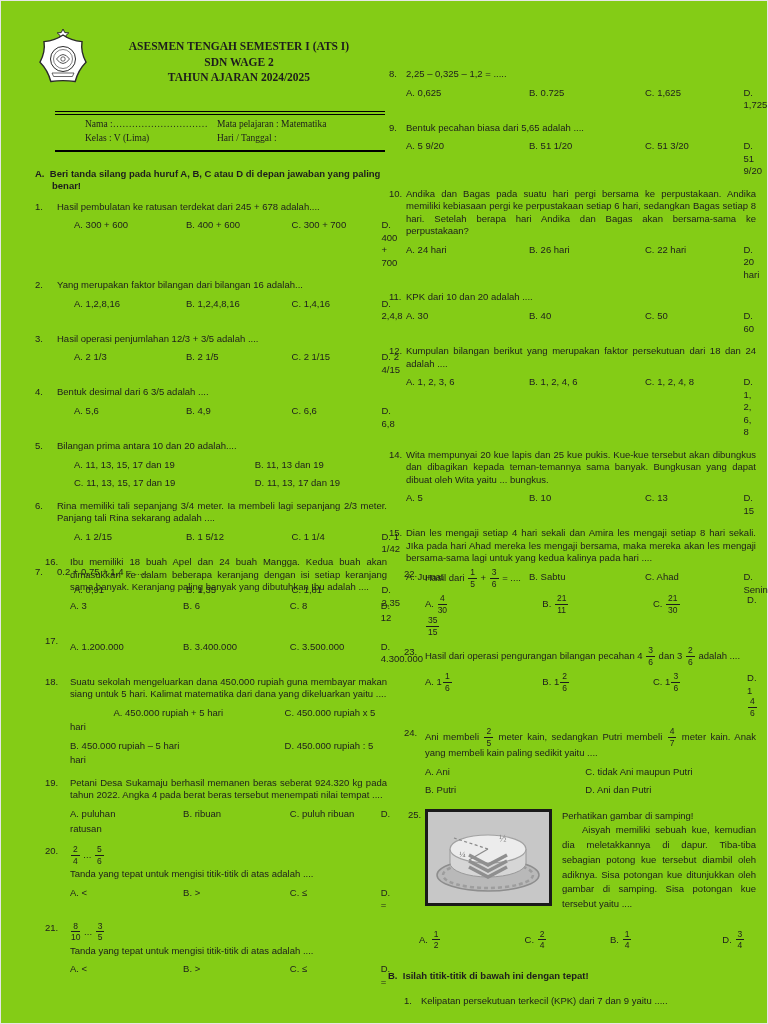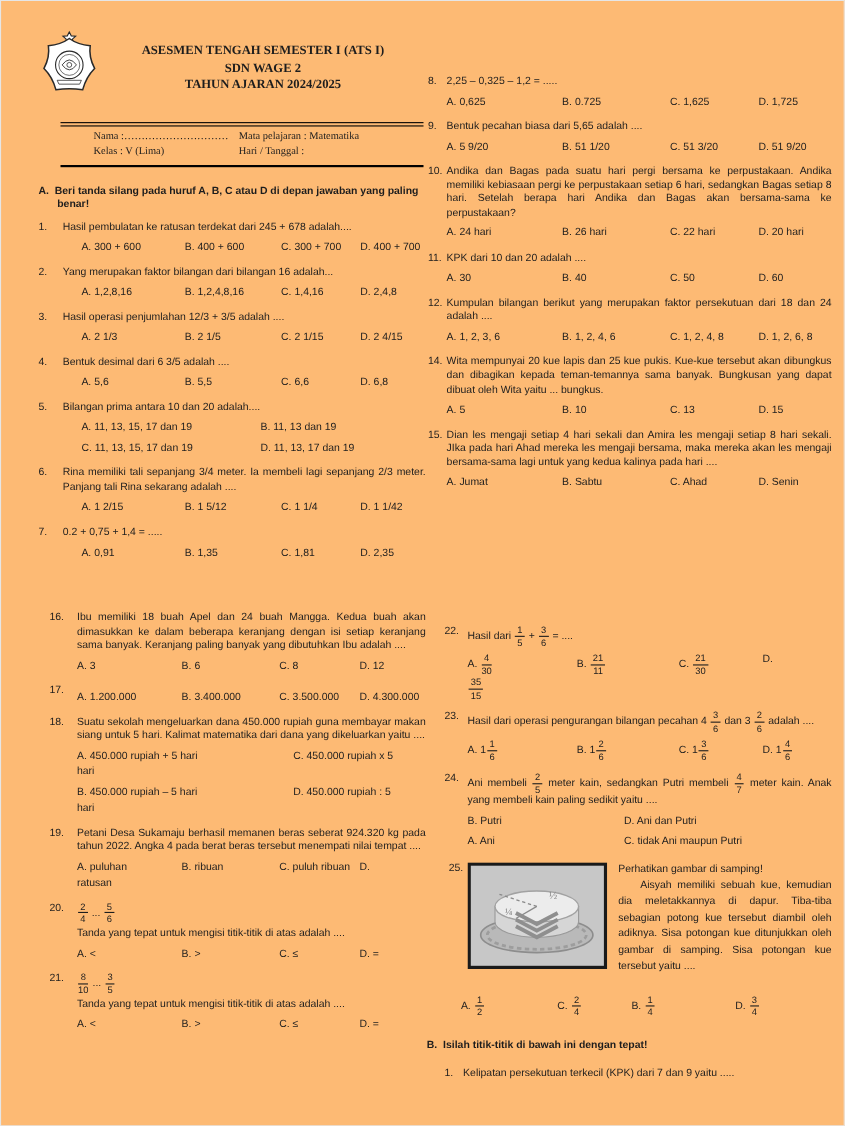--- a/index.html
+++ b/index.html
@@ -1,16 +1,16 @@
 <!DOCTYPE html>
 <html><head>
 <meta charset="utf-8">
 <style>
   html,body{margin:0;padding:0;background:#fff;}
-  .page{position:relative;width:768px;height:1024px;background:#fdba74;color:#1d1d1d;
+  .page{position:relative;width:768px;height:1024px;background:#84cc16;color:#1d1d1d;
         font-family:"Liberation Sans",sans-serif;font-size:9.5px;line-height:1.32;
         box-shadow:inset 0 0 0 1px #e6e6e6;overflow:hidden;}
   .block{position:absolute;}
   #left-top{top:26px;left:35px;width:352px;}
   #left-bottom{top:548px;left:45px;width:342px;}
   #right-top{top:60px;left:389px;width:367px;}
   #right-bottom{top:560px;left:404px;width:352px;}
 
   .header-row{display:flex;align-items:flex-start;}
   .logo{flex:0 0 56px;width:56px;height:76px;}
@@ -29,21 +29,21 @@
   .qlist{margin-top:8px;}
   .q{display:flex;margin-bottom:10px;}
   .qnum{flex:0 0 22px;}
   #left-bottom .qnum{flex-basis:25px;}
   #right-top .qnum{flex-basis:17px;}
   #right-bottom .qnum{flex-basis:21px;}
   .qbody{flex:1;min-width:0;}
   .qtext{text-align:justify;}
   .qtext.second{margin-top:3px;text-align:left;}
 
-  .optrow{display:flex;margin-top:6px;}
+  .optrow{display:flex;margin-top:6px;gap:18px;}
   #left-top .optrow{padding-left:17px;}
   .optrow.outdent{margin-left:-17px;}
   .optrow.flex4 .opt:nth-child(1){flex:0 0 30%;}
   .optrow.flex4 .opt:nth-child(2){flex:0 0 28%;}
   .optrow.flex4 .opt:nth-child(3){flex:0 0 23%;}
   .optrow.flex4 .opt:nth-child(4){flex:1;}
   .optrow.flex2 .opt:nth-child(1){flex:0 0 52%;}
   .optrow.flex2 .opt:nth-child(2){flex:1;}
   .optrow.cont{margin-top:2px;display:block;}
 
@@ -143,21 +143,21 @@
               <span class="opt">D. 2 4/15</span>
             </div>
           </div>
         </div>
         <div class="q">
           <span class="qnum">4.</span>
           <div class="qbody">
             <div class="qtext">Bentuk desimal dari 6 3/5 adalah ....</div>
             <div class="optrow flex4">
               <span class="opt">A. 5,6</span>
-              <span class="opt">B. 5,5</span>
+              <span class="opt">B. 4,9</span>
               <span class="opt">C. 6,6</span>
               <span class="opt">D. 6,8</span>
             </div>
           </div>
         </div>
         <div class="q">
           <span class="qnum">5.</span>
           <div class="qbody">
             <div class="qtext">Bilangan prima antara 10 dan 20 adalah....</div>
             <div class="optrow flex2">
@@ -309,21 +309,21 @@
               <span class="opt">C. 3.500.000</span>
               <span class="opt">D. 4.300.000</span>
             </div>
           </div>
         </div>
         <div class="q">
           <span class="qnum">18.</span>
           <div class="qbody">
             <div class="qtext">Suatu sekolah mengeluarkan dana 450.000 rupiah guna membayar makan siang untuk 5 hari. Kalimat matematika dari dana yang dikeluarkan yaitu ....</div>
             <div class="optrow flex2">
-              <span class="opt" style="flex: 0 0 62%;">A. 450.000 rupiah + 5 hari</span>
+              <span class="opt" style="flex: 0 0 62%; text-align: center;">A. 450.000 rupiah + 5 hari</span>
               <span class="opt">C. 450.000 rupiah x 5</span>
             </div>
             <div class="optrow cont"><span class="opt">hari</span></div>
             <div class="optrow flex2">
               <span class="opt" style="flex: 0 0 62%;">B. 450.000 rupiah – 5 hari</span>
               <span class="opt">D. 450.000 rupiah : 5</span>
             </div>
             <div class="optrow cont"><span class="opt">hari</span></div>
           </div>
         </div>
@@ -394,26 +394,26 @@
               <span class="opt">C. 1<span class="frac"><span class="nu">3</span><span class="de">6</span></span></span>
               <span class="opt">D. 1<span class="frac"><span class="nu">4</span><span class="de">6</span></span></span>
             </div>
           </div>
         </div>
         <div class="q">
           <span class="qnum">24.</span>
           <div class="qbody">
             <div class="qtext">Ani membeli <span class="frac"><span class="nu">2</span><span class="de">5</span></span> meter kain, sedangkan Putri membeli <span class="frac"><span class="nu">4</span><span class="de">7</span></span> meter kain. Anak yang membeli kain paling sedikit yaitu ....</div>
             <div class="optrow flex2">
+              <span class="opt" style="flex: 0 0 43%;">A. Ani</span>
+              <span class="opt">C. tidak Ani maupun Putri</span>
+            </div>
+            <div class="optrow flex2">
               <span class="opt" style="flex: 0 0 43%;">B. Putri</span>
               <span class="opt">D. Ani dan Putri</span>
-            </div>
-            <div class="optrow flex2">
-              <span class="opt" style="flex: 0 0 43%;">A. Ani</span>
-              <span class="opt">C. tidak Ani maupun Putri</span>
             </div>
           </div>
         </div>
       </div>
 
     <div class="q25">
       <span class="qnum">25.</span>
       <svg class="cakebox" viewBox="0 0 127 97">
         <rect x="1.5" y="1.5" width="124" height="94" fill="#c7c7c7" stroke="#1a1a1a" stroke-width="3"></rect>
         <ellipse cx="63" cy="66" rx="51" ry="16" fill="#b9b9b9" stroke="#8d8d8d" stroke-width="1.5"></ellipse>

